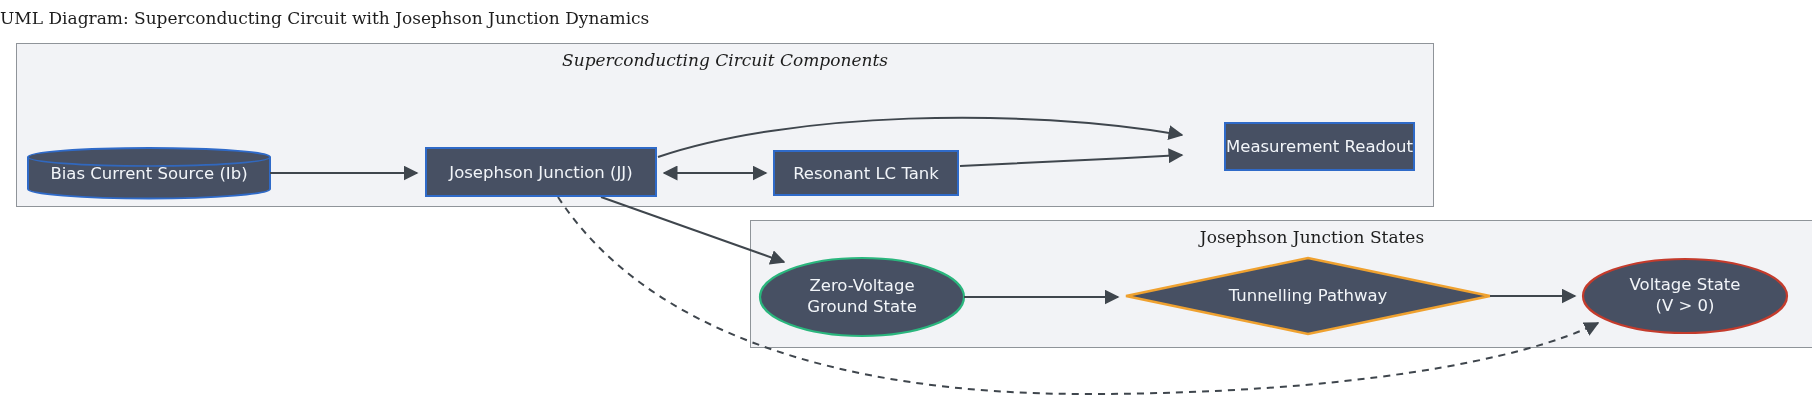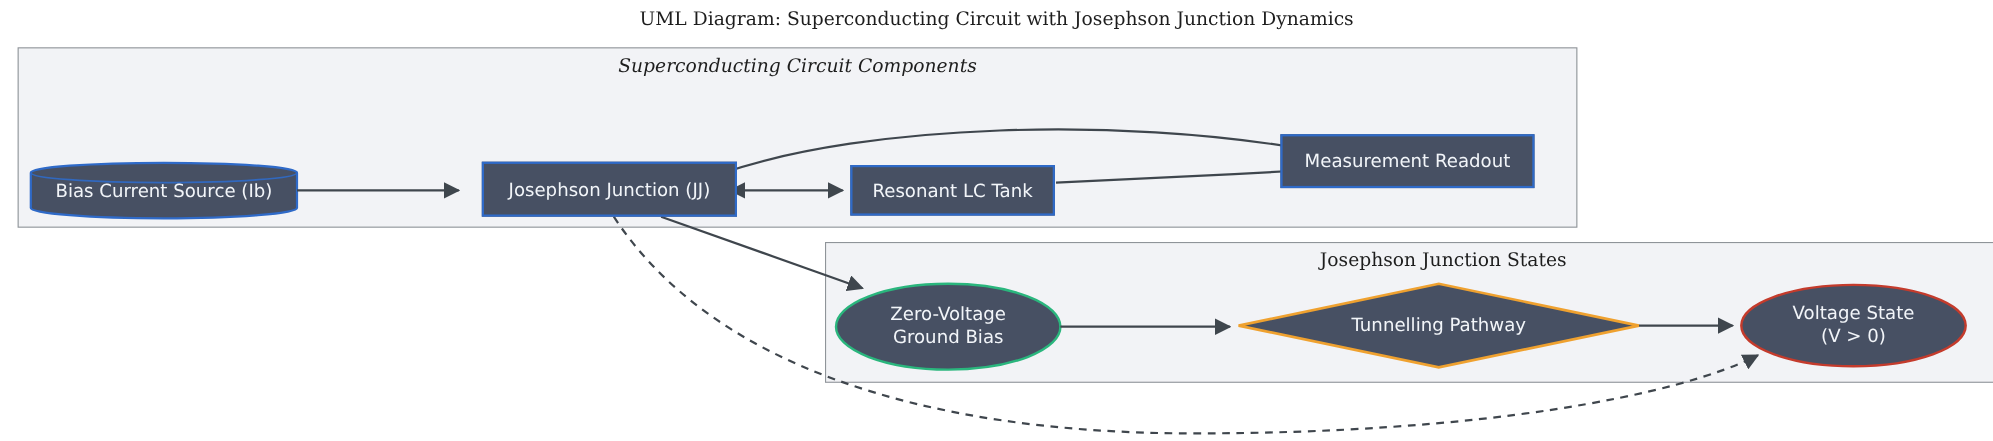--- a/index.html
+++ b/index.html
@@ -21,21 +21,21 @@
     position: relative;
     width: 1812px;
     height: 401px;
     background: var(--canvas-bg);
     font-family: "DejaVu Sans", "Liberation Sans", sans-serif;
     overflow: hidden;
   }
   .diagram-title {
     position: absolute;
     left: 0; top: 8px; width: 1812px;
-    text-align: center;
+    text-align: left;
     font-family: "DejaVu Serif", "Liberation Serif", serif;
     font-size: 17px;
     color: var(--title-text);
   }
   .group-box {
     position: absolute;
     background: var(--group-fill);
     border: 1.4px solid var(--group-stroke);
   }
   .group-box .group-title {
@@ -71,23 +71,23 @@
     position: absolute;
     background: var(--node-fill);
     border: 2px solid var(--node-stroke-blue);
     display: flex;
     align-items: center;
     justify-content: center;
     color: var(--label-text);
     font-size: 16.5px;
     white-space: nowrap;
   }
-  #node-jj      { left: 438px; top: 147px; width: 232px; height: 50px; }
+  #node-jj      { left: 425px; top: 147px; width: 232px; height: 50px; }
   #node-lc      { left: 773px; top: 150px; width: 186px; height: 46px; }
-  #node-readout { left: 1164px; top: 122px; width: 231px; height: 49px; }
+  #node-readout { left: 1224px; top: 122px; width: 191px; height: 49px; }
   .shape-label {
     position: absolute;
     display: flex;
     flex-direction: column;
     align-items: center;
     justify-content: center;
     color: var(--label-text);
     font-size: 16.5px;
     line-height: 1.25;
     text-align: center;
@@ -150,21 +150,21 @@
   </div>
   <div class="node-rect" id="node-readout">
     <span>Measurement Readout</span>
   </div>
 
   <div class="shape-label" id="label-bias">
     <span>Bias Current Source (Ib)</span>
   </div>
   <div class="shape-label" id="label-ground">
     <span>Zero-Voltage</span>
-    <span>Ground Bias</span>
+    <span>Ground State</span>
   </div>
   <div class="shape-label" id="label-tunnel">
     <span>Tunnelling Pathway</span>
   </div>
   <div class="shape-label" id="label-voltage">
     <span>Voltage State</span>
     <span>(V &gt; 0)</span>
   </div>
 
 </div>

